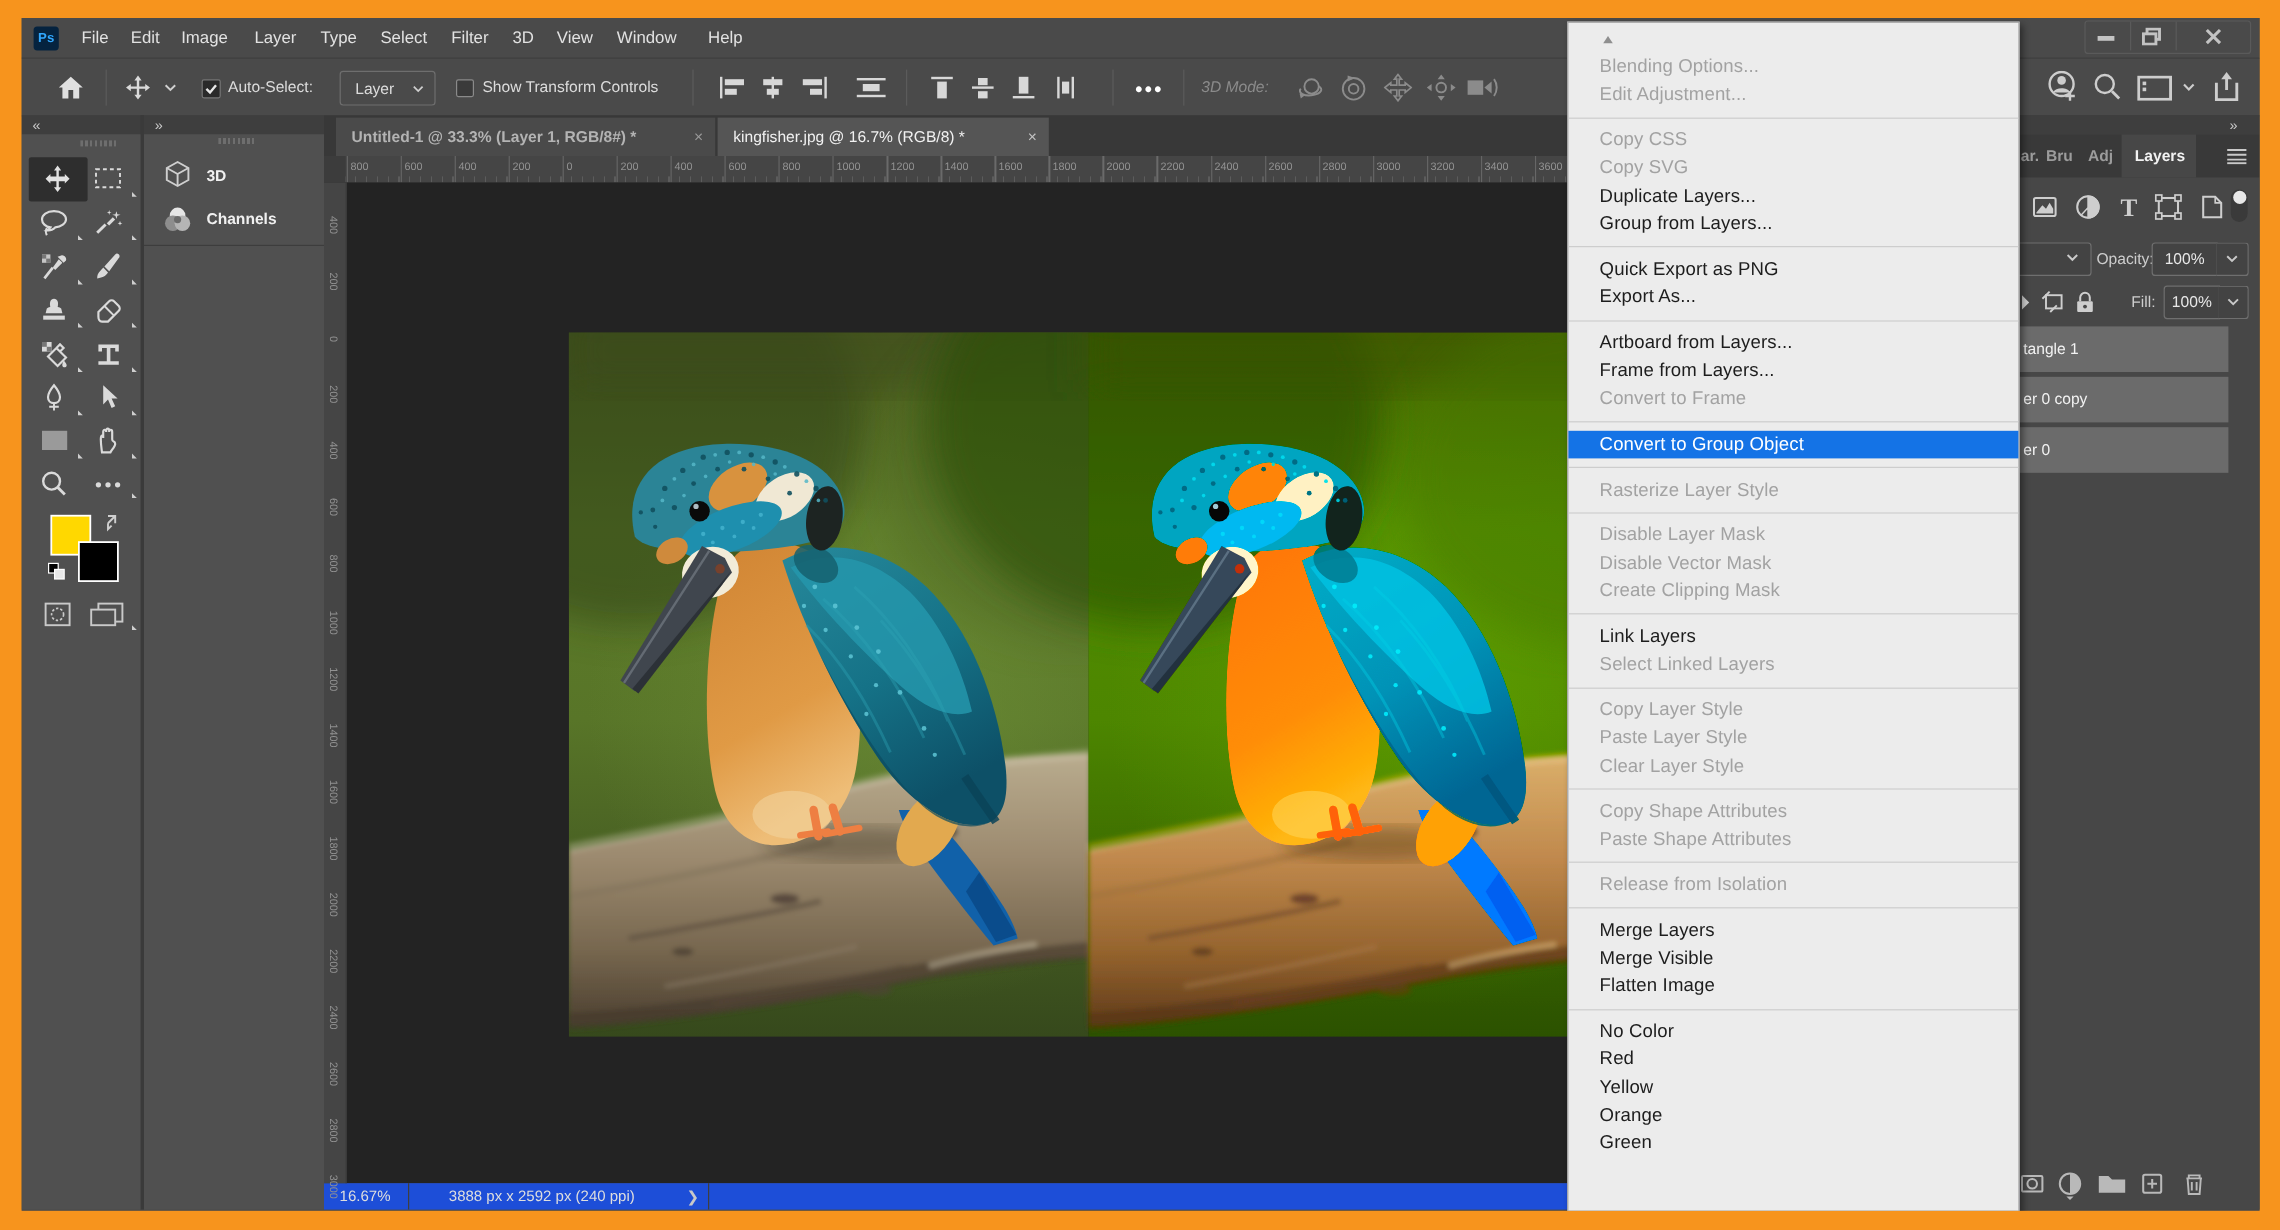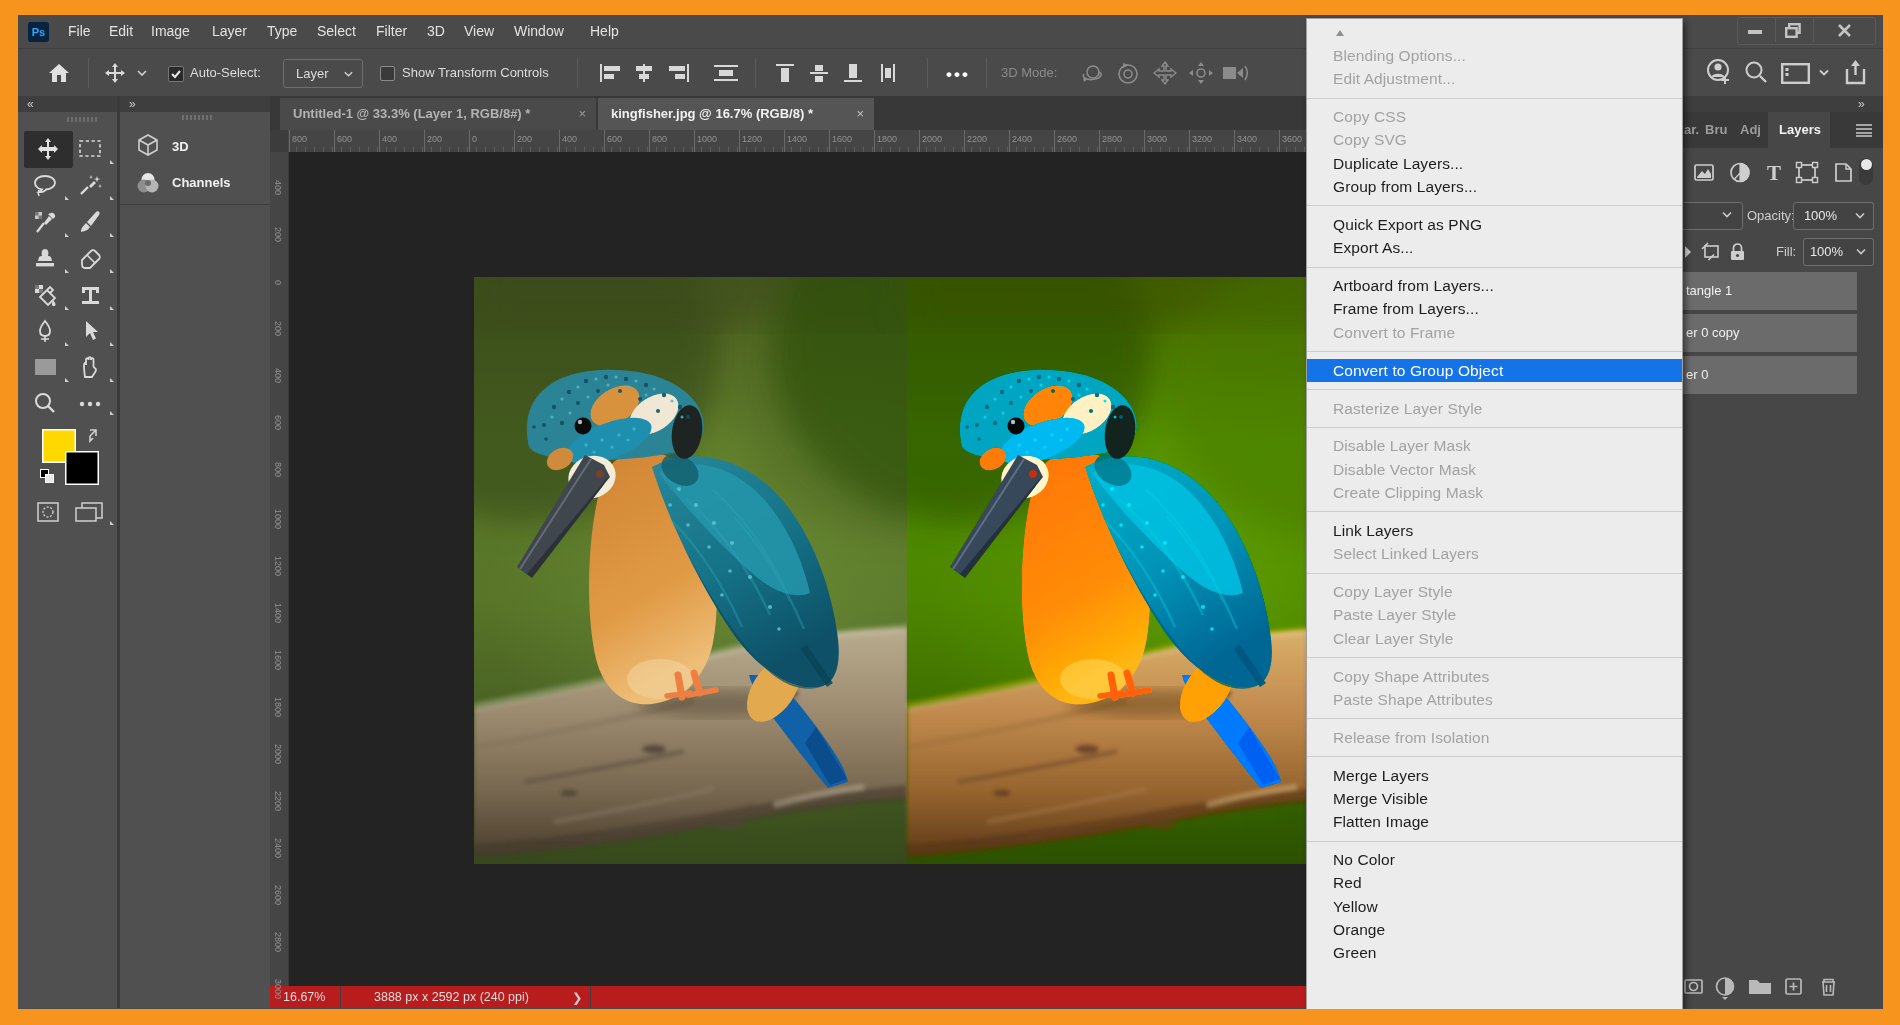--- a/index.html
+++ b/index.html
@@ -7,34 +7,34 @@
 .a{position:absolute;}
 #app{position:absolute;left:18px;top:15px;width:1865px;height:994px;background:#4a4a4a;overflow:hidden;}
 
 #menubar{left:0;top:0;width:1865px;height:33px;background:#4a4a4a;}
 .mitem{position:absolute;top:0;height:33px;line-height:33px;color:#e2e2e2;font-size:14px;}
 #pslogo{left:10px;top:7px;width:21px;height:20px;background:#05233f;border-radius:3px;color:#31a8ff;font-size:11px;font-weight:bold;text-align:center;line-height:20px;}
 
 #optbar{left:0;top:33px;width:1865px;height:48px;background:#4a4a4a;border-top:1px solid #404040;}
 .osep{position:absolute;top:9px;width:1px;height:30px;background:#5b5b5b;}
 .otext{position:absolute;color:#dcdcdc;font-size:13px;line-height:48px;top:0;}
-.gtext{position:absolute;color:#8b8b8b;font-size:13px;line-height:48px;top:0;}
+.gtext{position:absolute;color:#8b8b8b;font-size:13px;line-height:48px;top:0;font-style:italic;}
 
 #dockhead{left:0;top:81px;width:252px;height:16px;background:#3e3e3e;color:#c9c9c9;}
 #toolbar{left:0;top:97px;width:99px;height:896px;background:#505050;}
 #lpanel{left:102px;top:97px;width:150px;height:896px;background:#505050;}
 #dockgap{left:99px;top:81px;width:3px;height:912px;background:#3a3a3a;}
 .dots{position:absolute;width:30px;height:5px;background-image:repeating-linear-gradient(90deg,#6e6e6e 0 2px,transparent 2px 4px);}
 
 #tabbar{left:252px;top:81px;width:1413px;height:34px;background:#383838;}
 .dtab{position:absolute;top:2px;height:32px;line-height:32px;font-size:13px;}
 #ruler{left:252px;top:115px;width:1413px;height:22px;background:#454545;}
 #canvas{left:252px;top:137px;width:1413px;height:834px;background:#232323;}
 #vruler{z-index:5;}
-#statusbar{left:252px;top:971px;width:1413px;height:22px;background:#b91c1c;color:#dedede;font-size:12.5px;}
+#statusbar{left:252px;top:971px;width:1413px;height:22px;background:#1d4ed8;color:#dedede;font-size:12.5px;}
 
 #rpanel{left:1665px;top:81px;width:200px;height:912px;background:#464646;}
 
 #cmenu{left:1288px;top:3px;width:377px;height:993px;background:#ececec;border:1px solid #9f9f9f;box-shadow:3px 3px 6px rgba(0,0,0,.45);box-sizing:border-box;}
 .mi{height:23.3px;line-height:23.3px;font-size:15.5px;color:#1d1d1d;padding-left:26px;white-space:nowrap;letter-spacing:0.1px;}
 .mi.d{color:#a2a2a2;}
 .mi.hl{background:#1473e6;color:#fff;}
 .msep{height:14.6px;position:relative;}
 .msep:after{content:"";position:absolute;left:0;right:0;top:7px;height:1px;background:#cdcdcd;}
 .marrow{height:25px;position:relative;}
@@ -318,21 +318,21 @@
         <circle cx="9" cy="16" r="6.5" fill="#8e8e8e"></circle>
         <circle cx="17" cy="16" r="6.5" fill="#b5b5b5"></circle>
         <circle cx="13" cy="13" r="3" fill="#6a6a6a"></circle>
       </svg>
     <div class="a" style="left:52px;top:63px;color:#f0f0f0;font-size:13px;font-weight:bold;">Channels</div>
     <div class="a" style="left:0;top:92px;width:150px;height:1px;background:#3d3d3d;"></div>
   </div>
 
   <div class="a" id="tabbar">
     <div class="dtab" style="left:10px;width:316px;background:#4a4a4a;color:#b3b3b3;"><span style="margin-left:13px;font-weight:bold;">Untitled-1 @ 33.3% (Layer 1, RGB/8#) *</span><span style="position:absolute;right:10px;color:#9a9a9a;">×</span></div>
-    <div class="dtab" style="left:328px;width:276px;background:#555555;color:#f1f1f1;"><span style="margin-left:13px;font-weight:bold;">kingfisher.jpg @ 16.7% (RGB/8) *</span><span style="position:absolute;right:10px;color:#c4c4c4;">×</span></div>
+    <div class="dtab" style="left:328px;width:276px;background:#555555;color:#f1f1f1;"><span style="margin-left:13px;font-weight:normal;">kingfisher.jpg @ 16.7% (RGB/8) *</span><span style="position:absolute;right:10px;color:#c4c4c4;">×</span></div>
   </div>
   <div class="a" id="ruler">
     <div class="a" style="left:0;top:0;width:18px;height:22px;background:#3c3c3c;"></div>
     <div class="a" id="hruler" style="left:18px;top:0;width:1395px;height:22px;">
         <span class="hlb" style="left:4px;">800</span>
         <span class="hlb" style="left:49px;">600</span>
         <span class="hlb" style="left:94px;">400</span>
         <span class="hlb" style="left:139px;">200</span>
         <span class="hlb" style="left:184px;">0</span>
         <span class="hlb" style="left:229px;">200</span>

